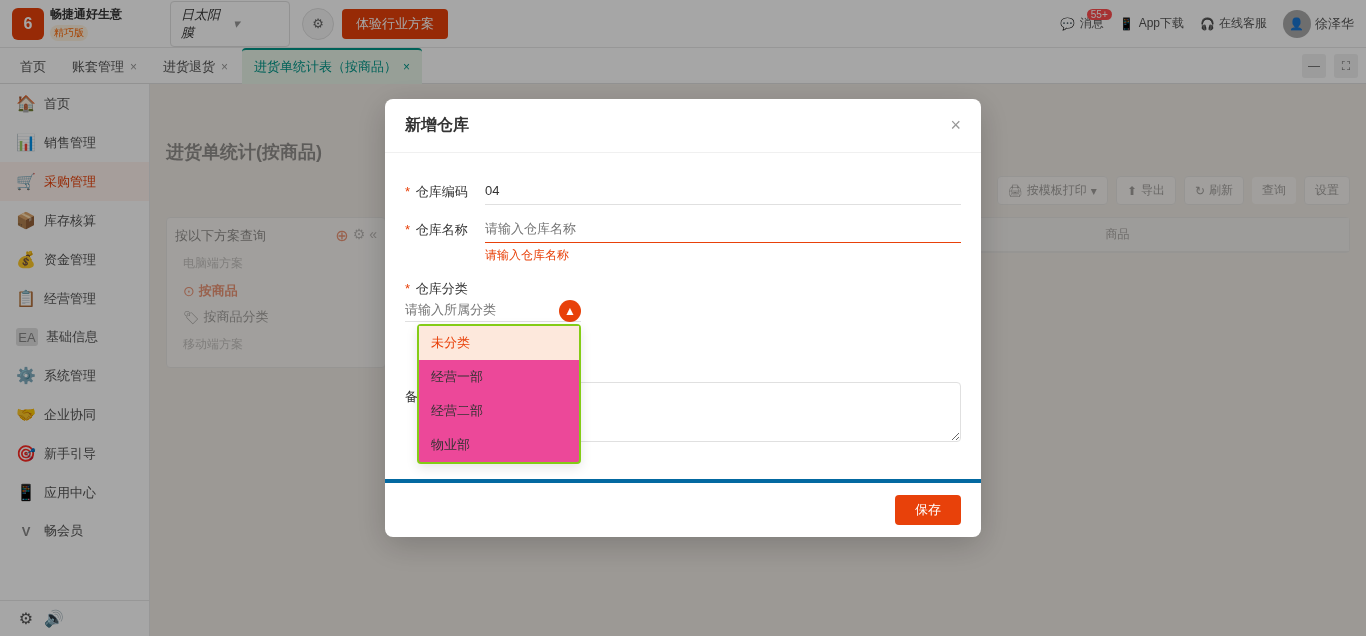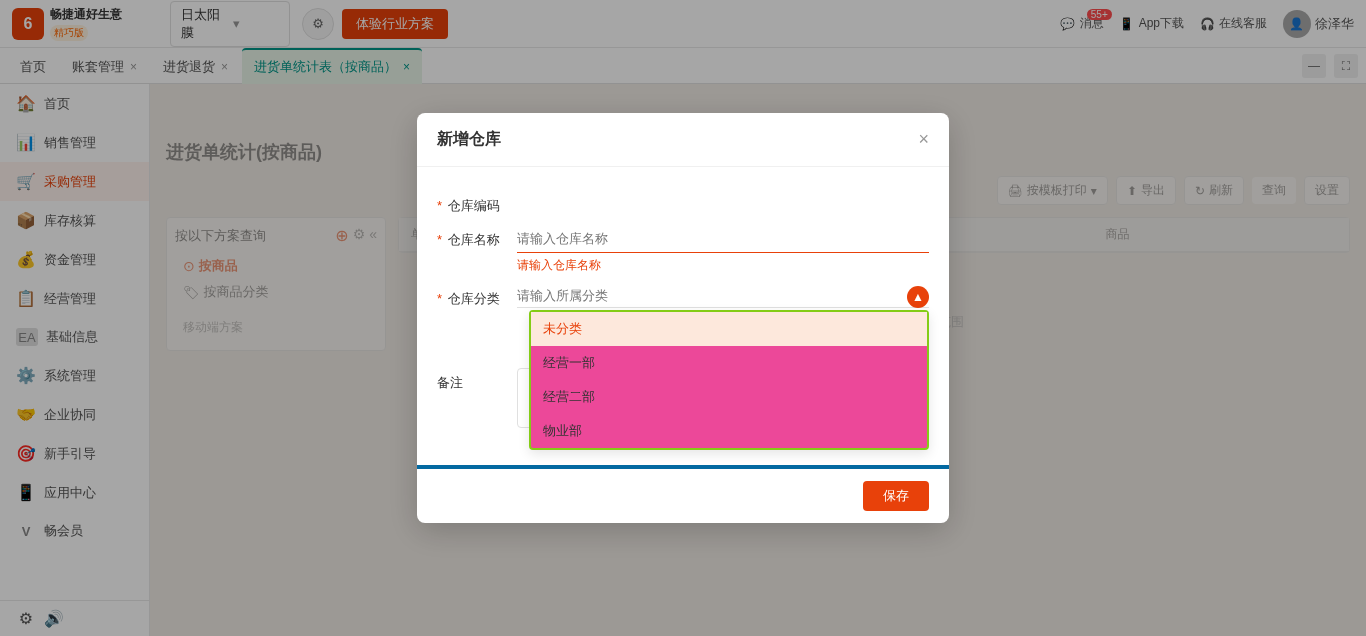--- a/index.html
+++ b/index.html
@@ -13,21 +13,21 @@
     .logo-area {
       display: flex; align-items: center; width: 150px; cursor: pointer;
     }
     .logo-icon {
       width: 32px; height: 32px; background: #e8410a; border-radius: 6px;
       display: flex; align-items: center; justify-content: center; color: #fff; font-weight: bold; font-size: 16px; margin-right: 6px;
     }
     .logo-tag { font-size: 10px; color: #ff6600; background: #fff3e0; padding: 1px 4px; border-radius: 8px; margin-top: 2px; display: inline-block; }
     .store-selector {
       display: flex; align-items: center; border: 1px solid #e0e0e0; border-radius: 4px;
-      padding: 4px 10px; cursor: pointer; color: #333; margin-left: 8px; min-width: 120px;
+      padding: 4px 10px; cursor: pointer; color: #333; margin-left: 8px; min-width: 120px; font-style: italic;
     }
     .store-selector span { flex: 1; }
     .store-arrow { color: #999; margin-left: 6px; }
     .header-actions { display: flex; align-items: center; margin-left: 12px; gap: 8px; }
     .gear-btn {
       width: 32px; height: 32px; border-radius: 50%; background: #f5f5f5; border: 1px solid #e0e0e0;
       display: flex; align-items: center; justify-content: center; cursor: pointer; color: #666;
     }
     .trial-btn {
       background: #e8410a; color: #fff; border: none; border-radius: 4px;
@@ -99,21 +99,21 @@
 
     
     .overlay {
       position: fixed; top: 0; left: 0; right: 0; bottom: 0;
       background: rgba(0,0,0,0.35); z-index: 100;
     }
 
     
     .modal {
       position: fixed; top: 50%; left: 50%; transform: translate(-50%, -50%);
-      background: #fff; border-radius: 8px; width: 532px; z-index: 101;
+      background: #fff; border-radius: 8px; width: 596px; z-index: 101;
       box-shadow: 0 8px 32px rgba(0,0,0,0.2);
     }
     .modal-header {
       display: flex; align-items: center; justify-content: space-between;
       padding: 16px 20px; border-bottom: 1px solid #f0f0f0;
     }
     .modal-title { font-size: 16px; font-weight: bold; color: #333; }
     .modal-close { cursor: pointer; color: #999; font-size: 18px; }
     .modal-body { padding: 24px 20px; }
     .form-row { display: flex; align-items: flex-start; margin-bottom: 10px; }
@@ -308,29 +308,30 @@
 
       <div class="filter-left">
         <div class="filter-left-header">
           <span>按以下方案查询</span>
           <div class="actions">
             <span style="cursor:pointer;color:#e8410a;font-size:16px;">⊕</span>
             <span style="cursor:pointer;color:#888;font-size:14px;">⚙</span>
             <span style="cursor:pointer;color:#888;font-size:14px;">«</span>
           </div>
         </div>
+        <div style="font-size:12px;color:#999;padding:2px 8px;margin-bottom:4px;">电脑端方案</div>
         <div class="filter-plan-item">
           <span style="color:#e8410a;font-size:14px;">⊙</span>
           <span style="color:#e8410a;font-weight:bold;">按商品</span>
         </div>
         <div class="filter-plan-item">
           <span>🏷</span>
           <span>按商品分类</span>
         </div>
-        <div style="font-size:12px;color:#999;padding:2px 8px;margin-top:12px;margin-bottom:4px;">移动端方案</div>
+        <div style="font-size:12px;color:#999;padding:2px 8px;margin-top:4px;margin-bottom:4px;">移动端方案</div>
       </div>
 
       <div style="flex:1;">
         <div class="table-area">
           <div class="table-header">
             <div class="table-col">单据编号</div>
             <div class="table-col">付款状态</div>
             <div class="table-col">单据状态</div>
             <div class="table-col">商品</div>
           </div>
@@ -351,34 +352,37 @@
     <span class="modal-title">新增仓库</span>
     <span class="modal-close">×</span>
   </div>
   <div class="modal-body">
 
     <div class="form-row">
       <div class="form-label">
         <span class="required">*</span>
         <span>仓库编码</span>
       </div>
+      <div class="form-field">
+        <input class="form-input" type="text" value="04" style="">
+      </div>
     </div>
 
     <div class="form-row">
       <div class="form-label">
         <span class="required">*</span>
         <span>仓库名称</span>
       </div>
       <div class="form-field">
         <input class="form-input error-border" type="text" placeholder="请输入仓库名称" style="">
         <div class="error-msg">请输入仓库名称</div>
       </div>
     </div>
 
-    <div class="form-row" style="position:relative;">
+    <div class="form-row" style="position:relative;flex-direction:column;">
       <div class="form-label">
         <span class="required">*</span>
         <span>仓库分类</span>
       </div>
       <div class="form-field dropdown-input-wrapper">
         <div style="border-bottom:1px solid #e0e0e0;display:flex;align-items:center;padding:4px 0;">
           <input type="text" style="flex: 1 1 0%; border: none; outline: none; font-size: 13px; color: rgb(153, 153, 153);" placeholder="请输入所属分类">
           <div class="dropdown-arrow-btn">
             <span style="font-size:12px;">▲</span>
           </div>

